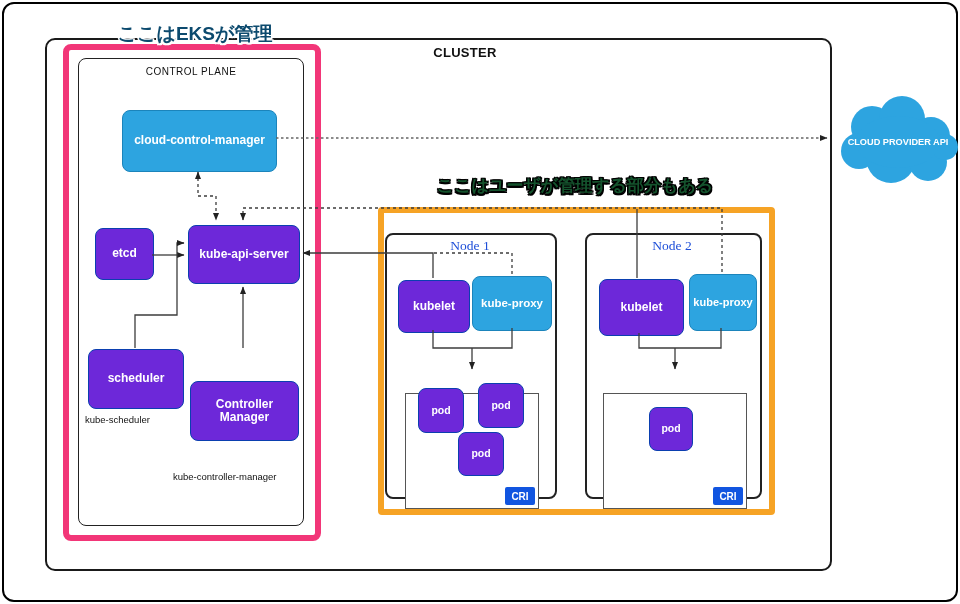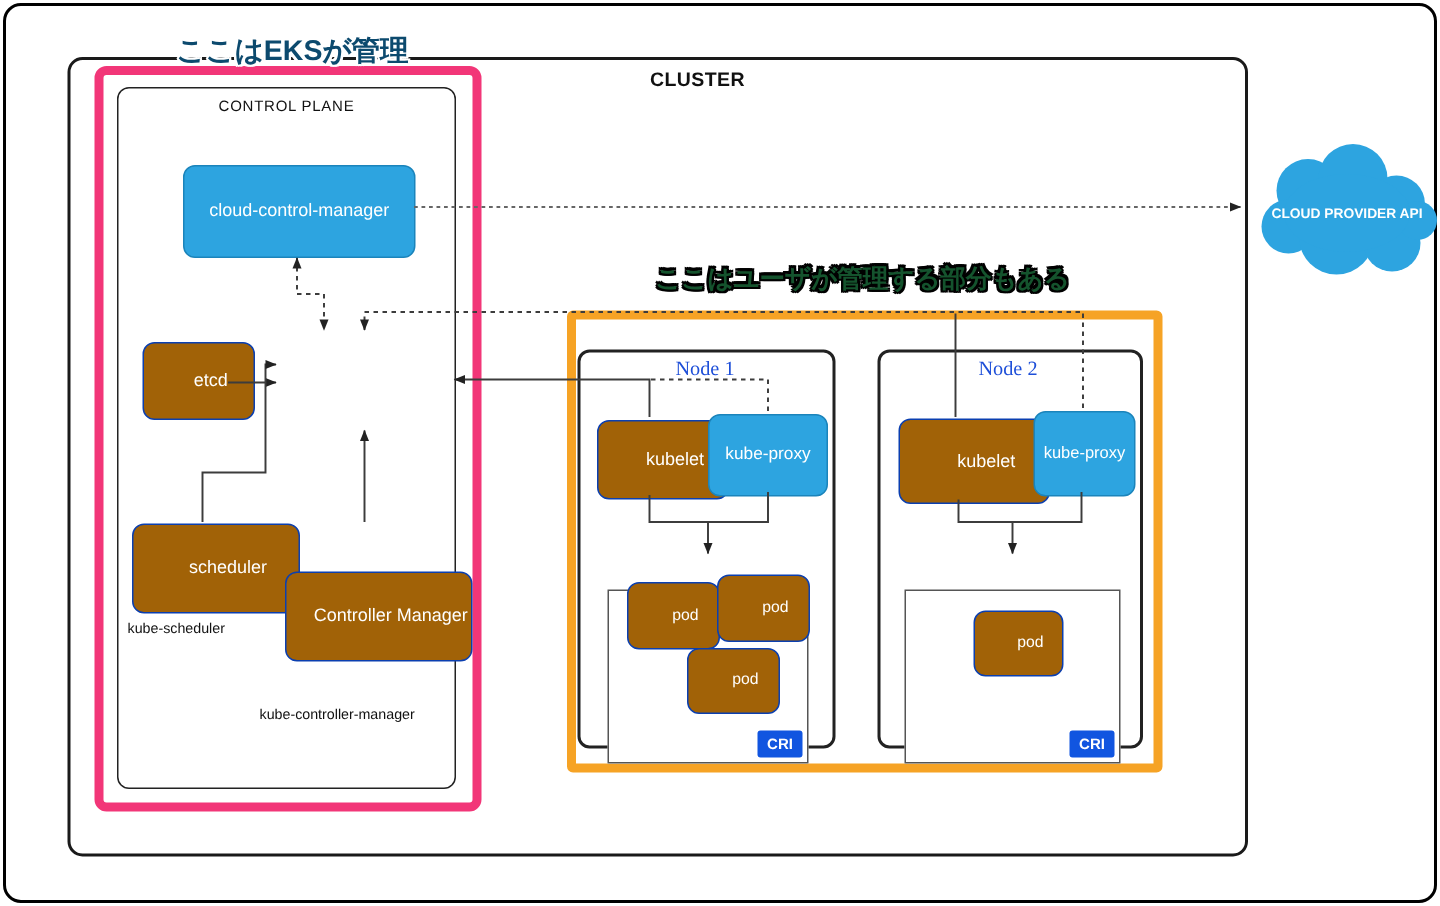--- a/index.html
+++ b/index.html
@@ -23,22 +23,22 @@
     font-size:10px;letter-spacing:.5px;color:#111;}
   .title-eks{position:absolute;left:95px;top:21px;width:200px;text-align:center;
     font-size:19px;font-weight:800;color:#0c4a6e;
     text-shadow:-1.5px -1.5px 0 #fff,1.5px -1.5px 0 #fff,-1.5px 1.5px 0 #fff,1.5px 1.5px 0 #fff,
       0 -1.5px 0 #fff,0 1.5px 0 #fff,-1.5px 0 0 #fff,1.5px 0 0 #fff;}
   .title-user{position:absolute;left:405px;top:174px;width:340px;text-align:center;
     font-size:17px;font-weight:800;color:#14532d;
     text-shadow:-1.5px -1.5px 0 #000,1.5px -1.5px 0 #000,-1.5px 1.5px 0 #000,1.5px 1.5px 0 #000,
       0 -1.5px 0 #000,0 1.5px 0 #000,-1.5px 0 0 #000,1.5px 0 0 #000;}
   .bbox{position:absolute;display:flex;align-items:center;justify-content:center;
-    border-radius:8px;color:#fff;font-weight:normal;font-size:12px;line-height:1.1;}
-  .blue{background:#a16207;border:1px solid #0b3fb0;padding-left:16px;}
+    border-radius:8px;color:#fff;font-weight:bold;font-size:12px;text-align:center;line-height:1.1;}
+  .blue{background:#6d28d9;border:1px solid #0b3fb0;}
   .lblue{background:#2da4e0;border:1px solid #1b84bb;}
   .caption{position:absolute;font-size:9.5px;color:#111;text-align:left;}
   .node-box{position:absolute;border:2px solid #222;border-radius:8px;background:#fff;}
   .node-label{position:absolute;text-align:center;font-family:"Liberation Serif",serif;
     font-size:13.5px;color:#1d4ed8;}
   .cri-box{position:absolute;border:1.5px solid #555;background:#fff;margin-top:21px;}
   .cri-tag{position:absolute;right:3px;bottom:3px;width:30px;height:18px;background:#1155e0;
     border-radius:2px;color:#fff;font-weight:bold;font-size:10px;display:flex;
     align-items:center;justify-content:center;}
   .pod{border-radius:8px;font-size:10.5px;}
@@ -59,20 +59,21 @@
   <div class="orange-box"></div>
 
   <div class="title-eks">ここはEKSが管理</div>
   <div class="title-user">ここはユーザが管理する部分もある</div>
 
   <div class="cp-box"></div>
   <div class="cp-label">CONTROL PLANE</div>
 
   <div class="bbox lblue" style="left:122px;top:110px;width:153px;height:60px;">cloud-control-manager</div>
   <div class="bbox blue" style="left:95px;top:228px;width:57px;height:50px;">etcd</div>
+  <div class="bbox blue" style="left:188px;top:225px;width:110px;height:57px;">kube-api-server</div>
   <div class="bbox blue" style="left:88px;top:349px;width:94px;height:58px;">scheduler</div>
   <div class="caption" style="left:85px;top:414px;width:100px;">kube-scheduler</div>
   <div class="bbox blue" style="left:190px;top:349px;width:107px;height:58px;margin-top:32px;">Controller Manager</div>
   <div class="caption" style="left:173px;top:432px;width:140px;margin-top:39px;">kube-controller-manager</div>
 
   <div class="node-box" style="left:385px;top:233px;width:168px;height:262px;"></div>
   <div class="node-label" style="left:410px;top:238px;width:120px;">Node 1</div>
   <div class="bbox blue" style="left:398px;top:280px;width:70px;height:51px;">kubelet</div>
   <div class="bbox lblue" style="left:472px;top:276px;width:78px;height:53px;font-size:11.5px;">kube-proxy</div>
   <div class="cri-box" style="left:405px;top:372px;width:132px;height:114px;">

